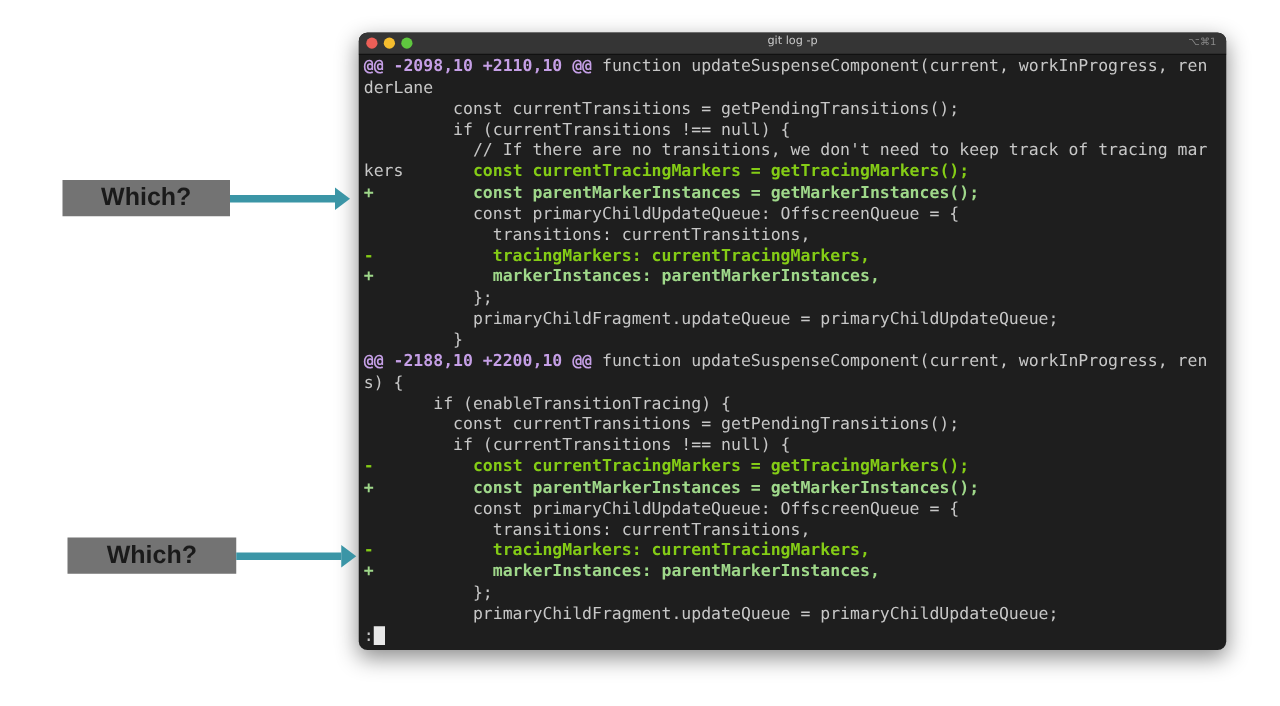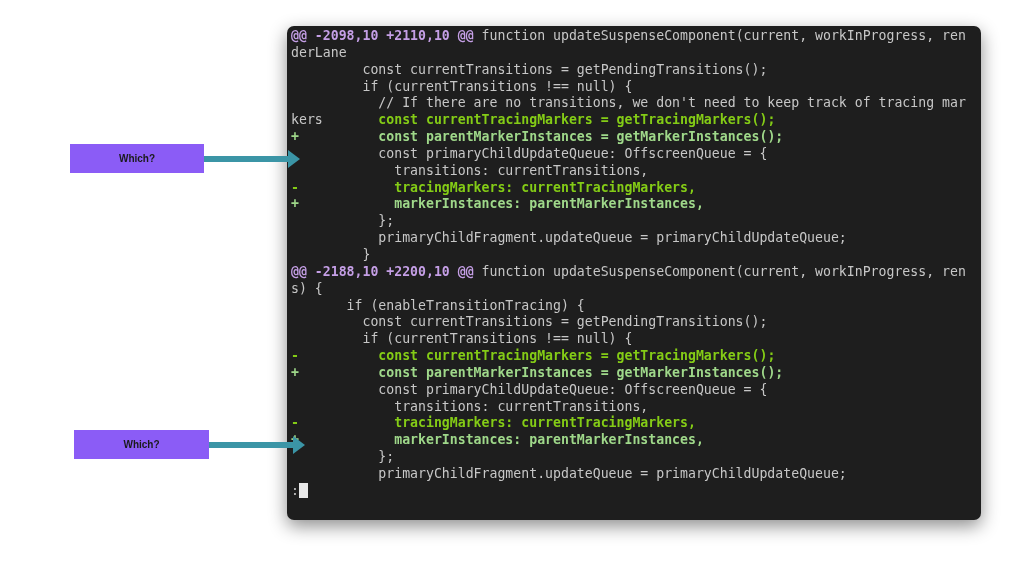--- a/index.html
+++ b/index.html
@@ -10,28 +10,37 @@
   .light { width:9px; height:9px; border-radius:50%; }
   .title { position:absolute; left:0; right:0; top:2px; text-align:center; color:#c8c8c8; font-size:9px; font-family:"DejaVu Sans", sans-serif; }
   .shortcut { position:absolute; right:8px; top:3px; color:#8a8a8a; font-size:8px; font-family:"DejaVu Sans", sans-serif; }
   .term { padding:2px 0 0 4px; font-family:"DejaVu Sans Mono", monospace; font-size:13.2px; line-height:16.85px; color:#c7c7c7; white-space:pre; }
   .line { height:16.85px; }
   .hunk { color:#c59fe6; font-weight:bold; }
   .del { color:#84cc16; font-weight:bold; }
   .add { color:#9fd88a; font-weight:bold; }
   .cursor { display:inline-block; width:9px; height:15px; background:#e8e8e8; vertical-align:-3px; }
   .callout { position:absolute; display:flex; align-items:center; }
-  .callout-box { background:#8b5cf6; color:#1a1a1a; font-weight:bold; font-size:10px; display:flex; align-items:center; justify-content:center;margin-left:20px; }
+  .callout-box { background:#737373; color:#1a1a1a; font-weight:bold; font-size:20px; display:flex; align-items:center; justify-content:center; }
   .callout-shaft { height:6px; background:#3b95a6; }
   .callout-head { width:0; height:0; border-top:9px solid transparent; border-bottom:9px solid transparent; border-left:12px solid #3b95a6; }
 </style>
 </head>
 <body>
 
 <div class="window">
+  <div class="titlebar">
+    <div class="lights">
+      <div class="light" style="background:#ec5f57"></div>
+      <div class="light" style="background:#f5bd2e"></div>
+      <div class="light" style="background:#5fc73f"></div>
+    </div>
+    <div class="title">git log -p</div>
+    <div class="shortcut">⌥⌘1</div>
+  </div>
   <div class="term" id="term"><div class="line"><span class="hunk">@@ -2098,10 +2110,10 @@</span><span> function updateSuspenseComponent(current, workInProgress, ren</span></div><div class="line">derLane</div><div class="line">         const currentTransitions = getPendingTransitions();</div><div class="line">         if (currentTransitions !== null) {</div><div class="line">           // If there are no transitions, we don't need to keep track of tracing mar</div><div class="line"><span>kers       </span><span class="del">const currentTracingMarkers = getTracingMarkers();</span></div><div class="line"><span class="add">+          </span><span class="add">const parentMarkerInstances = getMarkerInstances();</span></div><div class="line">           const primaryChildUpdateQueue: OffscreenQueue = {</div><div class="line">             transitions: currentTransitions,</div><div class="line"><span class="del">-            </span><span class="del">tracingMarkers: currentTracingMarkers,</span></div><div class="line"><span class="add">+            </span><span class="add">markerInstances: parentMarkerInstances,</span></div><div class="line">           };</div><div class="line">           primaryChildFragment.updateQueue = primaryChildUpdateQueue;</div><div class="line">         }</div><div class="line"><span class="hunk">@@ -2188,10 +2200,10 @@</span><span> function updateSuspenseComponent(current, workInProgress, ren</span></div><div class="line">s) {</div><div class="line">       if (enableTransitionTracing) {</div><div class="line">         const currentTransitions = getPendingTransitions();</div><div class="line">         if (currentTransitions !== null) {</div><div class="line"><span class="del">-          </span><span class="del">const currentTracingMarkers = getTracingMarkers();</span></div><div class="line"><span class="add">+          </span><span class="add">const parentMarkerInstances = getMarkerInstances();</span></div><div class="line">           const primaryChildUpdateQueue: OffscreenQueue = {</div><div class="line">             transitions: currentTransitions,</div><div class="line"><span class="del">-            </span><span class="del">tracingMarkers: currentTracingMarkers,</span></div><div class="line"><span class="add">+            </span><span class="add">markerInstances: parentMarkerInstances,</span></div><div class="line">           };</div><div class="line">           primaryChildFragment.updateQueue = primaryChildUpdateQueue;</div><div class="line"><span>:</span><span class="cursor"></span></div></div>
 </div>
 
 <div class="callout" style="left:50px; top:144px;">
   <div class="callout-box" style="width:134px; height:29px;">Which?</div>
   <div class="callout-shaft" style="width:84px;"></div>
   <div class="callout-head"></div>
 </div>
 
 <div class="callout" style="left:54px; top:430px;">

